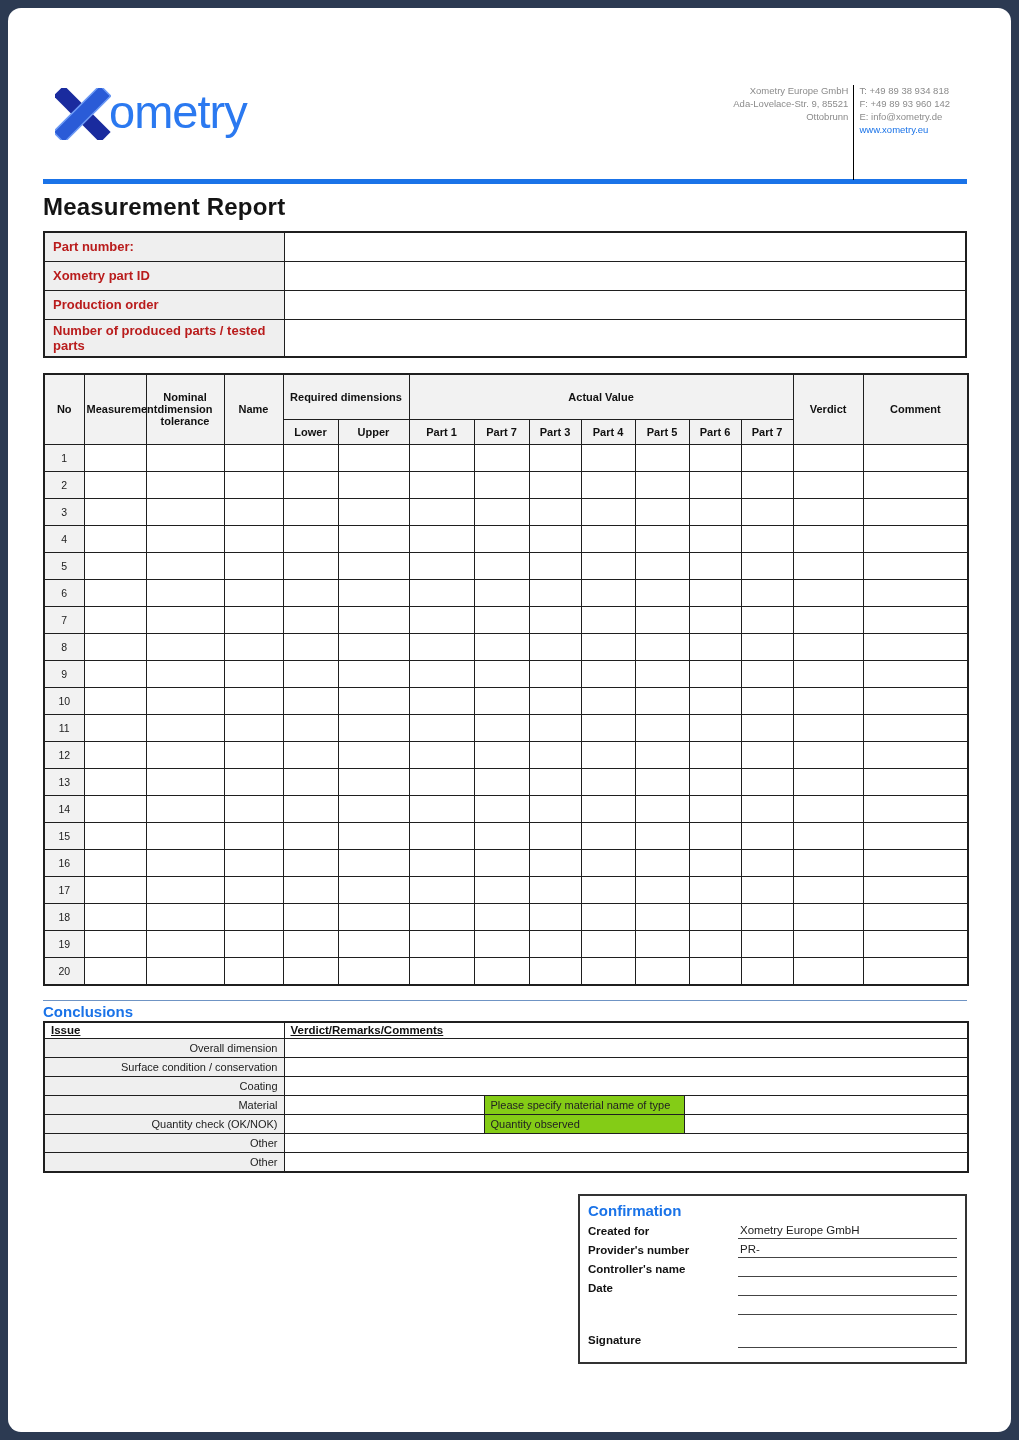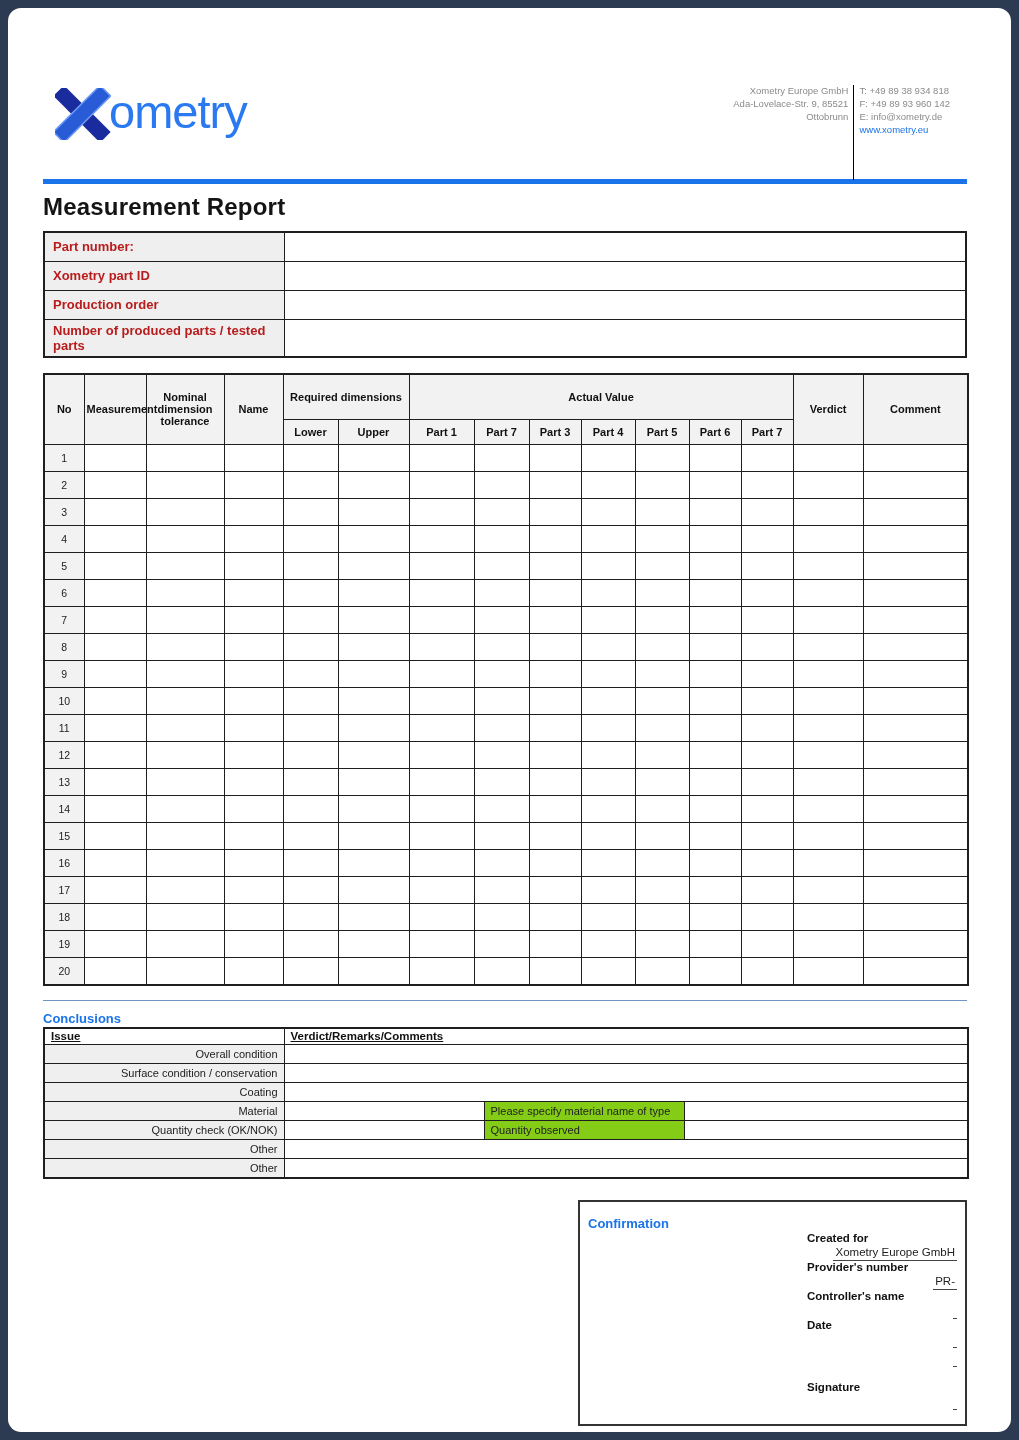--- a/index.html
+++ b/index.html
@@ -51,36 +51,36 @@
     background:#f2f2f2; border:1px solid #1f1f1f; font-size:11px; font-weight:bold;
     color:#111; padding:1px 2px; text-align:center; vertical-align:middle;
   }
   table.meas thead tr.hr1 th { height:46px; }
   table.meas thead tr.hr2 th { height:25px; }
   table.meas td { border:1px solid #1f1f1f; height:27px; background:#fff; }
   table.meas td.row-no { background:#f2f2f2; text-align:center; font-size:10.5px; color:#222; }
 
   
   .conc-rule { height:1px; background:#6f94c4; margin-top:14px; }
-  .section-title { color:#1a73e8; font-weight:bold; font-size:13px; margin:10px 0 1px 0; }
+  .section-title { color:#1a73e8; font-weight:bold; font-size:15px; margin:2px 0 1px 0; }
   table.conc { width:100%; border-collapse:collapse; border:2px solid #1f1f1f;
                table-layout:fixed; font-size:11px; }
   table.conc th { border:1px solid #1f1f1f; background:#fff; font-weight:bold; font-size:11.5px;
                   text-align:left; padding:1px 6px; height:17px; color:#111;text-decoration:underline; }
   table.conc td { border:1px solid #1f1f1f; height:19px; padding:1px 6px; }
   table.conc td.c-label { background:#efefef; text-align:right; color:#222; }
   table.conc td.c-note  { background:#84cc16; text-align:left; color:#222; }
   table.conc td.c-value { background:#fff; }
 
   
   .confirm-box {
     margin-top:21px; margin-left:535px; width:389px;
     border:2px solid #333; padding:4px 8px 14px 8px;
   }
-  .confirm-row { display:flex; align-items:flex-end; min-height:19px;flex-direction:column; }
+  .confirm-row { display:flex; align-items:flex-end; min-height:19px; }
   .confirm-row.sig { margin-top:14px; }
   .confirm-label { width:150px; font-size:11.5px; font-weight:bold; color:#111; padding-bottom:2px; }
   .confirm-value { flex:1; font-size:11.5px; color:#222; border-bottom:1px solid #444;
                    padding:0 2px 2px 2px; min-height:15px; }
 </style>
 </head>
 <body>
 
 <div class="page">
 
@@ -530,21 +530,21 @@
         <col style="width:284px">
     </colgroup>
     <thead>
       <tr>
         <th>Issue</th>
         <th colspan="3">Verdict/Remarks/Comments</th>
       </tr>
     </thead>
     <tbody id="conc-tbody">
         <tr>
-          <td class="c-label">Overall condition</td>
+          <td class="c-label">Overall dimension</td>
           <td class="c-value" colspan="3"></td>
         </tr>
         <tr>
           <td class="c-label">Surface condition / conservation</td>
           <td class="c-value" colspan="3"></td>
         </tr>
         <tr>
           <td class="c-label">Coating</td>
           <td class="c-value" colspan="3"></td>
         </tr>

